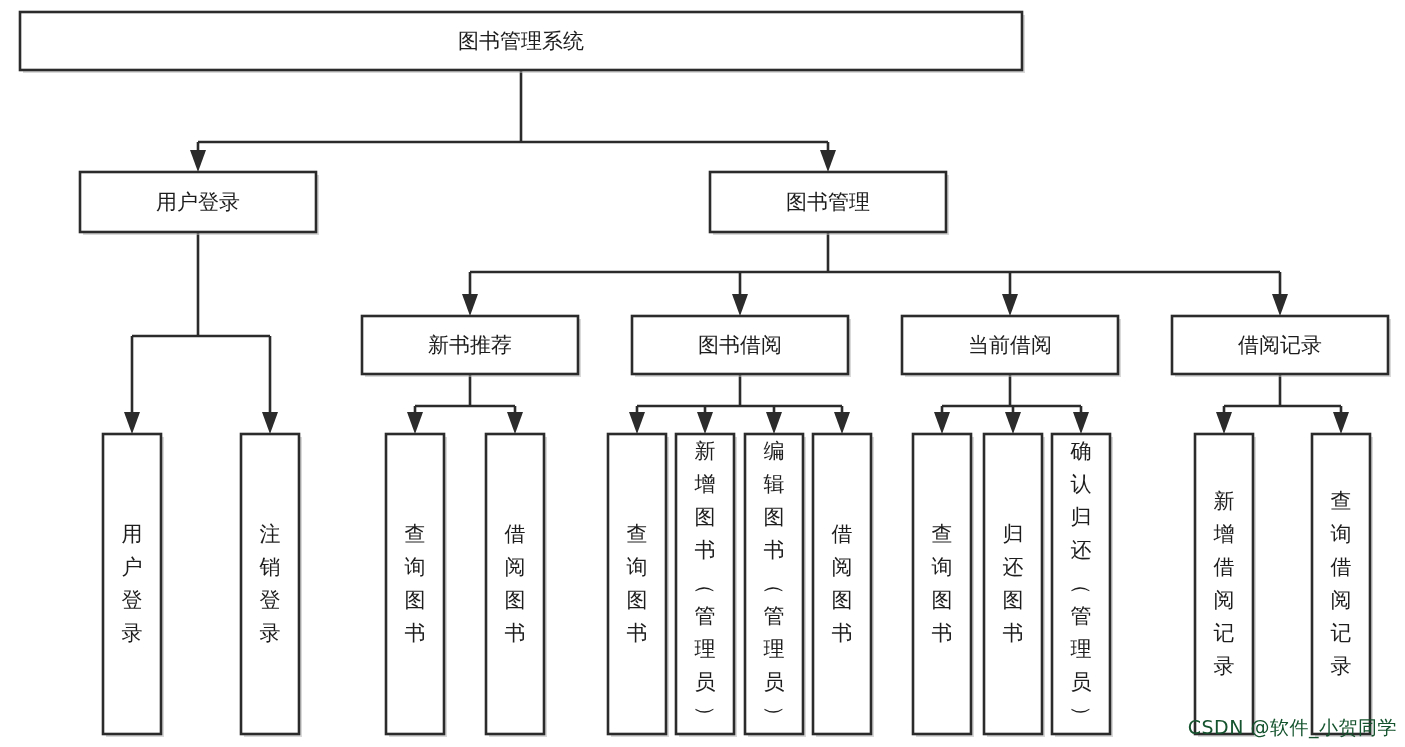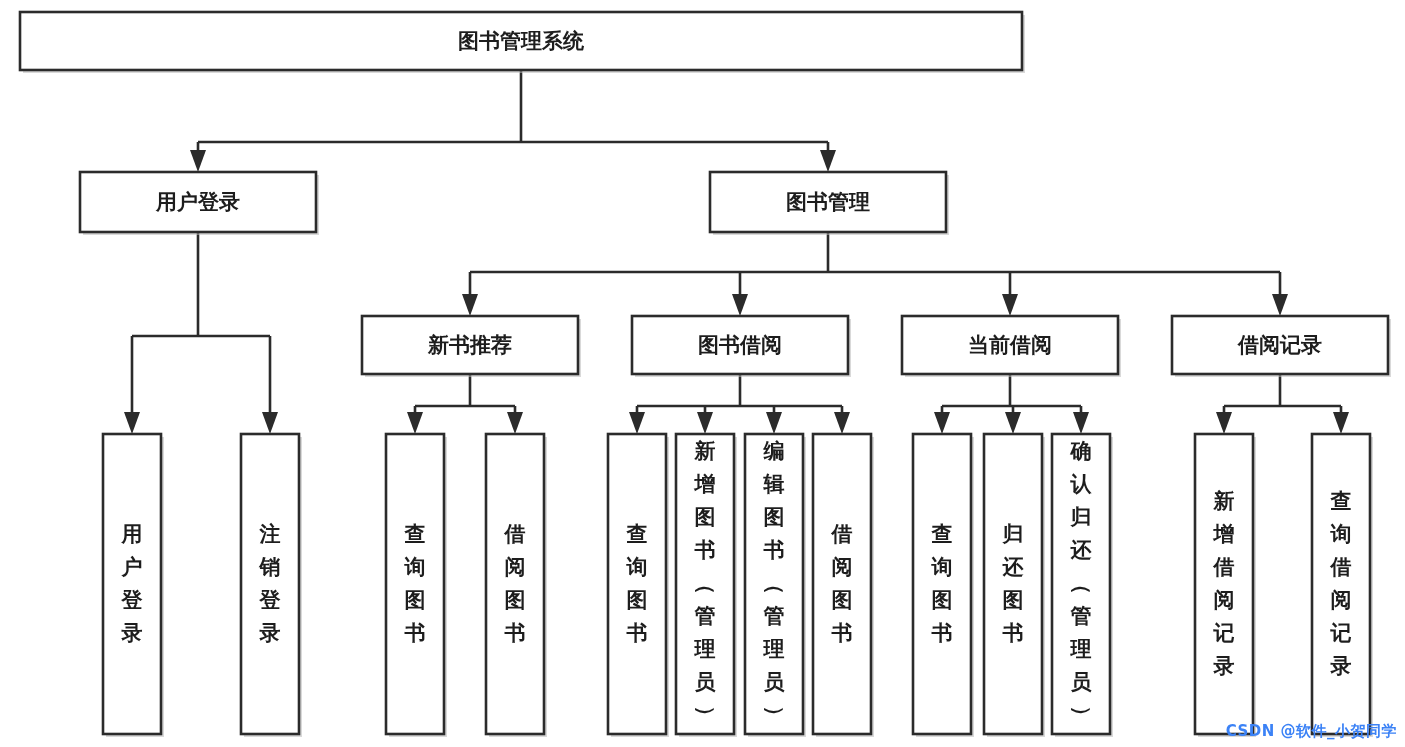--- a/index.html
+++ b/index.html
@@ -11,21 +11,20 @@
     width: 1405px;
     height: 747px;
     font-family: "DejaVu Sans", "Liberation Sans", sans-serif;
     overflow: hidden;
   }
   #diagram-root {
     position: relative;
     width: 1405px;
     height: 747px;
     background: #ffffff;
-    font-weight: bold;
   }
   svg.diagram-canvas {
     position: absolute;
     left: 0;
     top: 0;
     width: 1405px;
     height: 747px;
     display: block;
   }
   .node-box {
@@ -58,22 +57,22 @@
     font-size: 21px;
     fill: #1d1d1d;
     text-anchor: middle;
     dominant-baseline: middle;
   }
   .watermark {
     position: absolute;
     right: 8px;
     bottom: 6px;
     font-family: "DejaVu Sans", "Liberation Sans", sans-serif;
-    font-size: 15px;
-    color: #3b82f6;
+    font-size: 19px;
+    color: #14532d;
     letter-spacing: .5px;
     white-space: nowrap;
     user-select: none;
   }
 </style>
 </head>
 <body>
 
 <div id="diagram-root">
   <svg class="diagram-canvas" id="diagram-svg" viewBox="0 0 1405 747" xmlns="http://www.w3.org/2000/svg">

